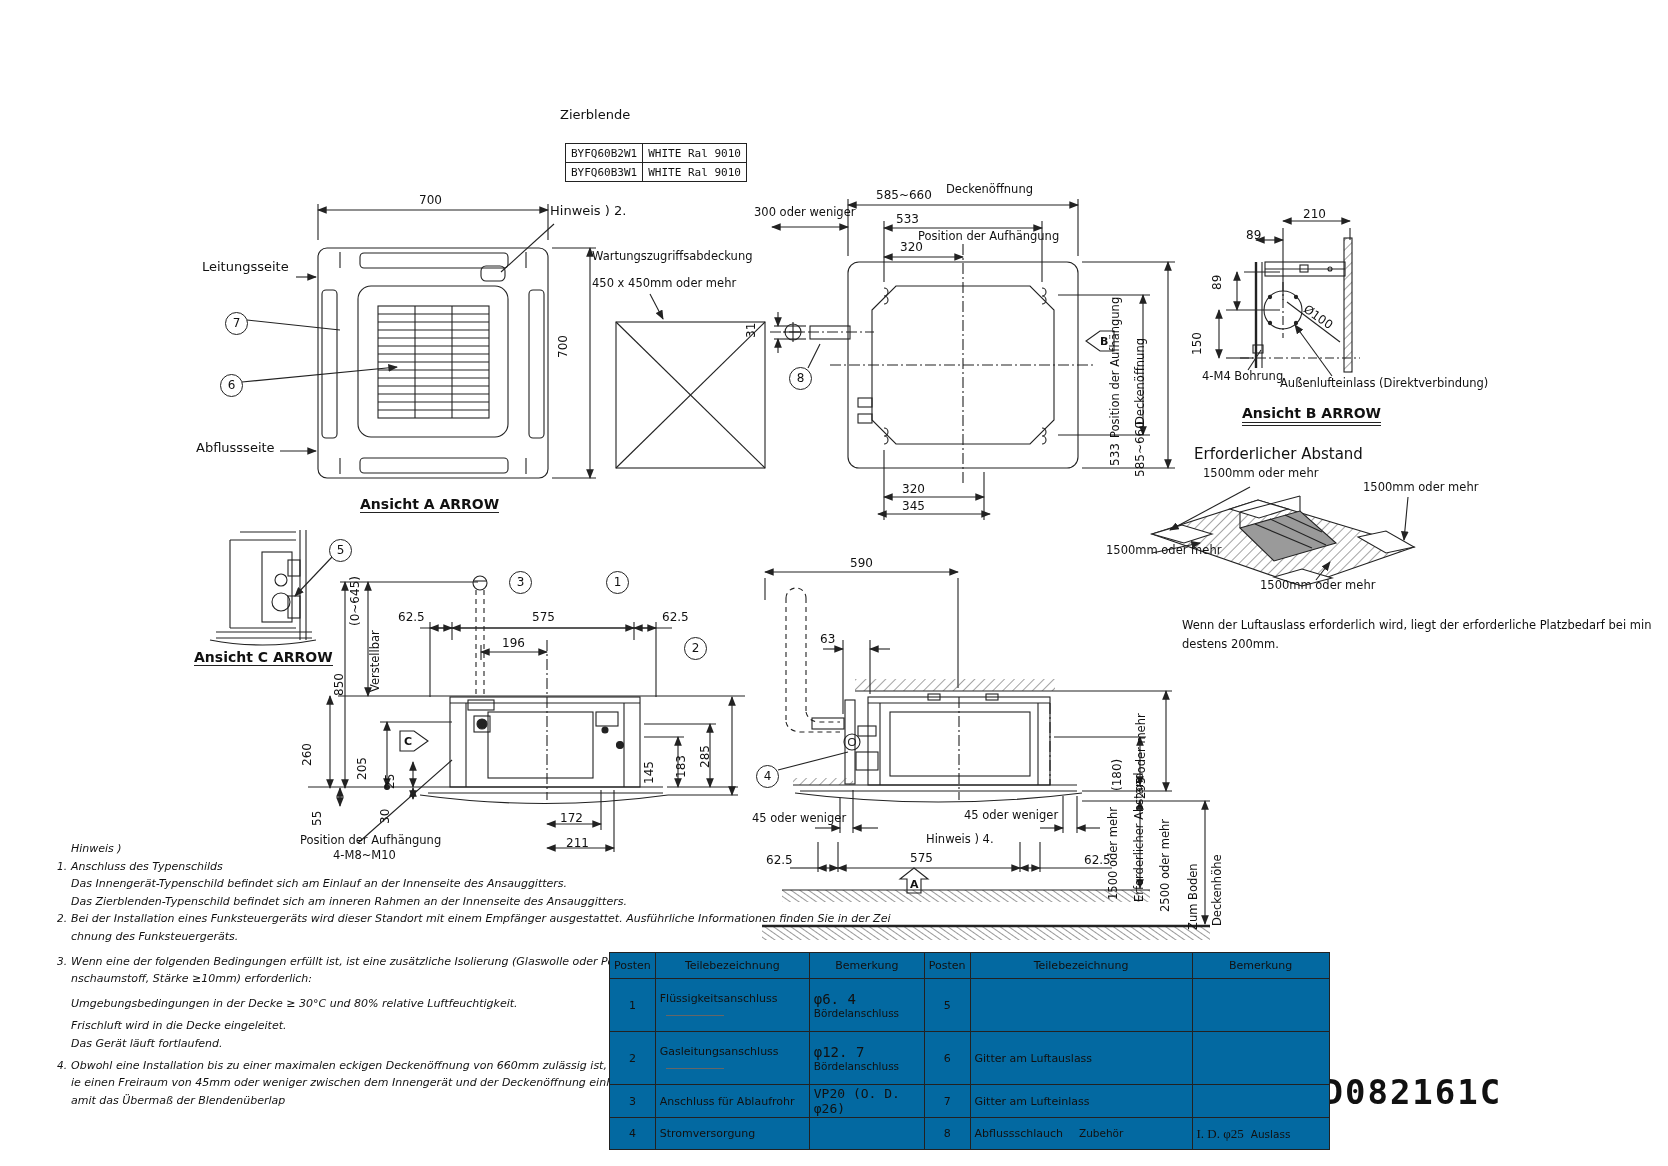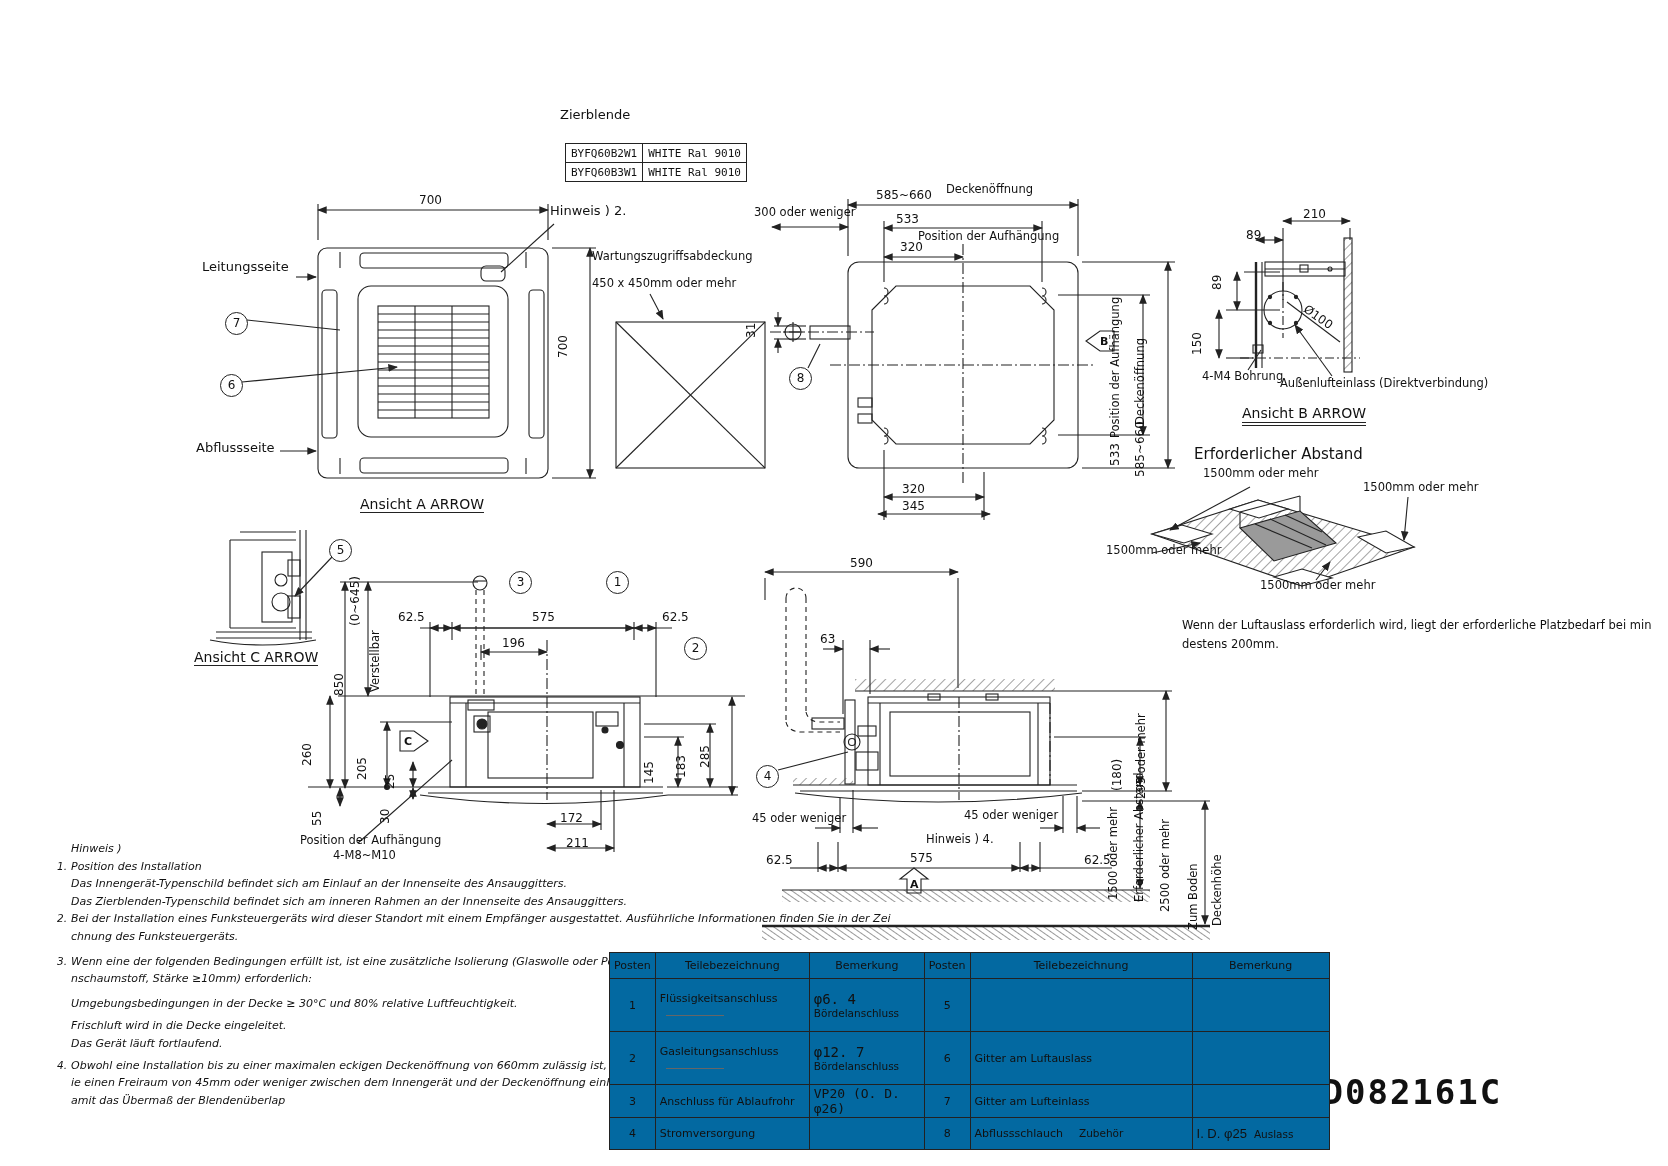--- a/index.html
+++ b/index.html
@@ -2,25 +2,25 @@
 <html><head>
 <meta charset="utf-8">
 <style>
   html,body{margin:0;padding:0;background:#fff;}
   #canvas{position:relative;width:1668px;height:1166px;background:#fff;overflow:hidden;
           font-family:"DejaVu Sans",sans-serif;color:#111;}
   #linework{position:absolute;left:0;top:0;}
   .lb{position:absolute;font-size:11.5px;white-space:nowrap;color:#111;line-height:14px;}
   .dim{font-size:12px;}
   .sm{font-size:10.5px;}
-  .vh{font-size:14px;}
+  .vh{font-size:14px;font-weight:bold;}
   .bu{border-bottom:1.4px solid #222;padding-bottom:1px;}
   .bu2{border-bottom:4px double #222;padding-bottom:2px;}
   .rot{transform:rotate(-90deg);transform-origin:0 100%;}
-  .mono{font-family:Liberation Sans, sans-serif;}
+  .mono{font-family:Liberation Serif, serif;}
   .title{position:absolute;left:46px;top:26px;font-size:40px;font-weight:bold;letter-spacing:1px;}
   .docnum{position:absolute;left:1300px;top:1072px;font:bold 34px "DejaVu Sans Mono",monospace;letter-spacing:2px;}
   .call{position:absolute;width:21px;height:21px;border:1.3px solid #222;border-radius:50%;
         text-align:center;line-height:21px;font-size:12px;background:#fff;}
   .mletter{position:absolute;font-size:11px;font-weight:bold;}
   
   #ztable{position:absolute;left:565px;top:143px;border-collapse:collapse;}
   #ztable td{border:1.2px solid #222;font:11px "DejaVu Sans Mono",monospace;height:18px;padding:0 5px;white-space:nowrap;}
   
   #notes{position:absolute;left:57px;top:842px;width:560px;font-size:11px;line-height:13px;font-style:italic;}
@@ -429,21 +429,21 @@
 <div class="call" style="left:220px;top:374px">6</div>
 <div class="call" style="left:329px;top:539px">5</div>
 <div class="call" style="left:509px;top:571px">3</div>
 <div class="call" style="left:606px;top:571px">1</div>
 <div class="call" style="left:684px;top:637px">2</div>
 <div class="call" style="left:789px;top:367px">8</div>
 <div class="call" style="left:756px;top:765px">4</div>
 
 <div id="notes">
   <div class="nrow nind">Hinweis )</div>
-  <div class="nrow"><span class="nno">1.</span><span>Position des Installation</span></div>
+  <div class="nrow"><span class="nno">1.</span><span>Anschluss des Typenschilds</span></div>
   <div class="nrow nind"><span>Das Innengerät-Typenschild befindet sich am Einlauf an der Innenseite des Ansauggitters.</span></div>
   <div class="nrow nind"><span>Das Zierblenden-Typenschild befindet sich am inneren Rahmen an der Innenseite des Ansauggitters.</span></div>
   <div class="nrow"><span class="nno">2.</span><span>Bei der Installation eines Funksteuergeräts wird dieser Standort mit einem Empfänger ausgestattet. Ausführliche Informationen finden Sie in der Zei</span></div>
   <div class="nrow nind"><span>chnung des Funksteuergeräts.</span></div>
   <div class="nrow gap1"><span class="nno">3.</span><span class="clip">Wenn eine der folgenden Bedingungen erfüllt ist, ist eine zusätzliche Isolierung (Glaswolle oder Polyethyle</span></div>
   <div class="nrow nind"><span>nschaumstoff, Stärke ≥10mm) erforderlich:</span></div>
   <div class="nrow nind gap1"><span>Umgebungsbedingungen in der Decke ≥ 30°C und 80% relative Luftfeuchtigkeit.</span></div>
   <div class="nrow nind gap2"><span>Frischluft wird in die Decke eingeleitet.</span></div>
   <div class="nrow nind"><span>Das Gerät läuft fortlaufend.</span></div>
   <div class="nrow gap2"><span class="nno">4.</span><span class="clip">Obwohl eine Installation bis zu einer maximalen eckigen Deckenöffnung von 660mm zulässig ist, sollten S</span></div>

